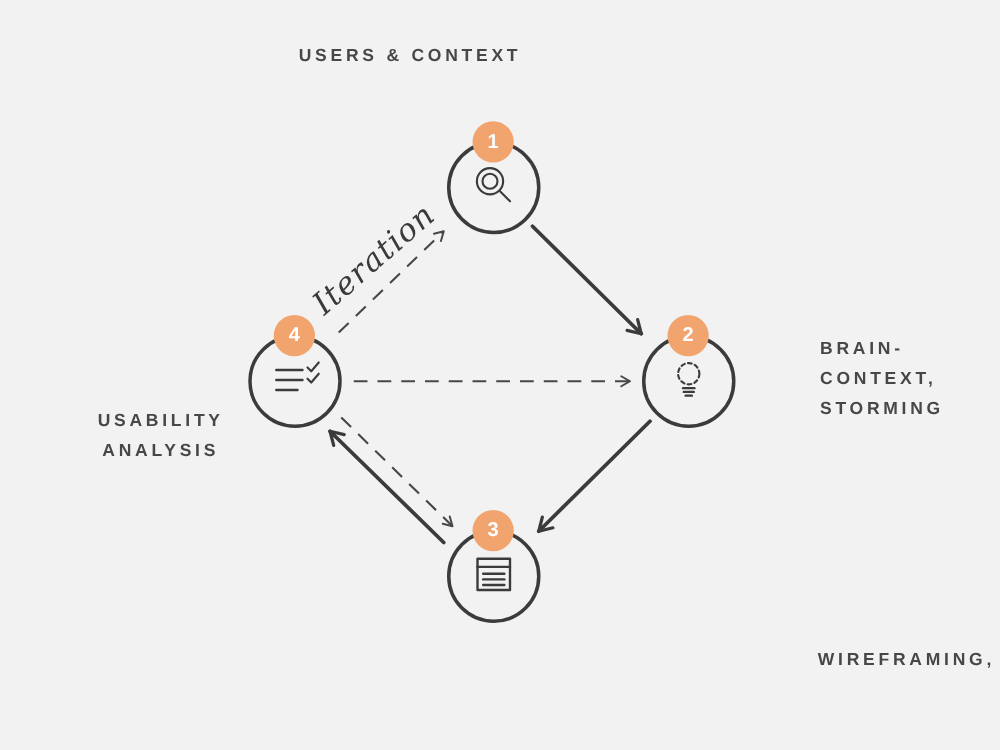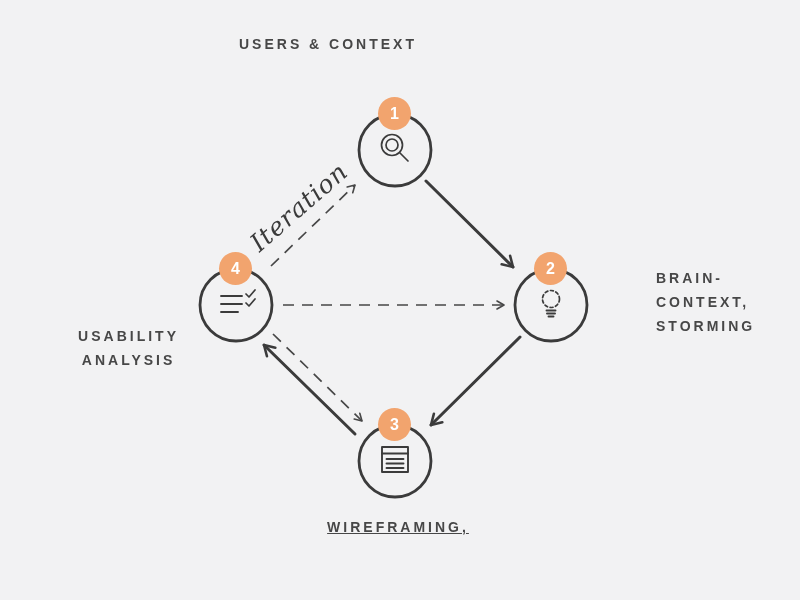--- a/index.html
+++ b/index.html
@@ -23,21 +23,21 @@
     font-size:16px;font-weight:700;
   }
   .node-label{
     position:absolute;color:#474747;
     font-size:14px;font-weight:700;letter-spacing:3px;
     line-height:24px;white-space:nowrap;
   }
   .label-top{left:0;top:32px;width:656px;text-align:center;}
   .label-right{left:608px;top:266px;text-align:left;margin-left:48px;}
   .label-left{right:621px;top:284px;text-align:center;margin-top:40px;}
-  .label-bottom{left:0;top:515px;width:796px;text-align:center;line-height:25px;text-decoration:underline;}
+  .label-bottom{left:0;top:515px;width:796px;text-align:right;line-height:25px;}
   .iteration{
     position:absolute;left:299px;top:207px;
     transform:translate(-50%,-50%) rotate(-41deg);
     font-family:"DejaVu Serif", serif;
     font-style:italic;font-size:25px;color:#3a3a3a;letter-spacing:1px;
     white-space:nowrap;
   }
 </style>
 </head>
 <body>

